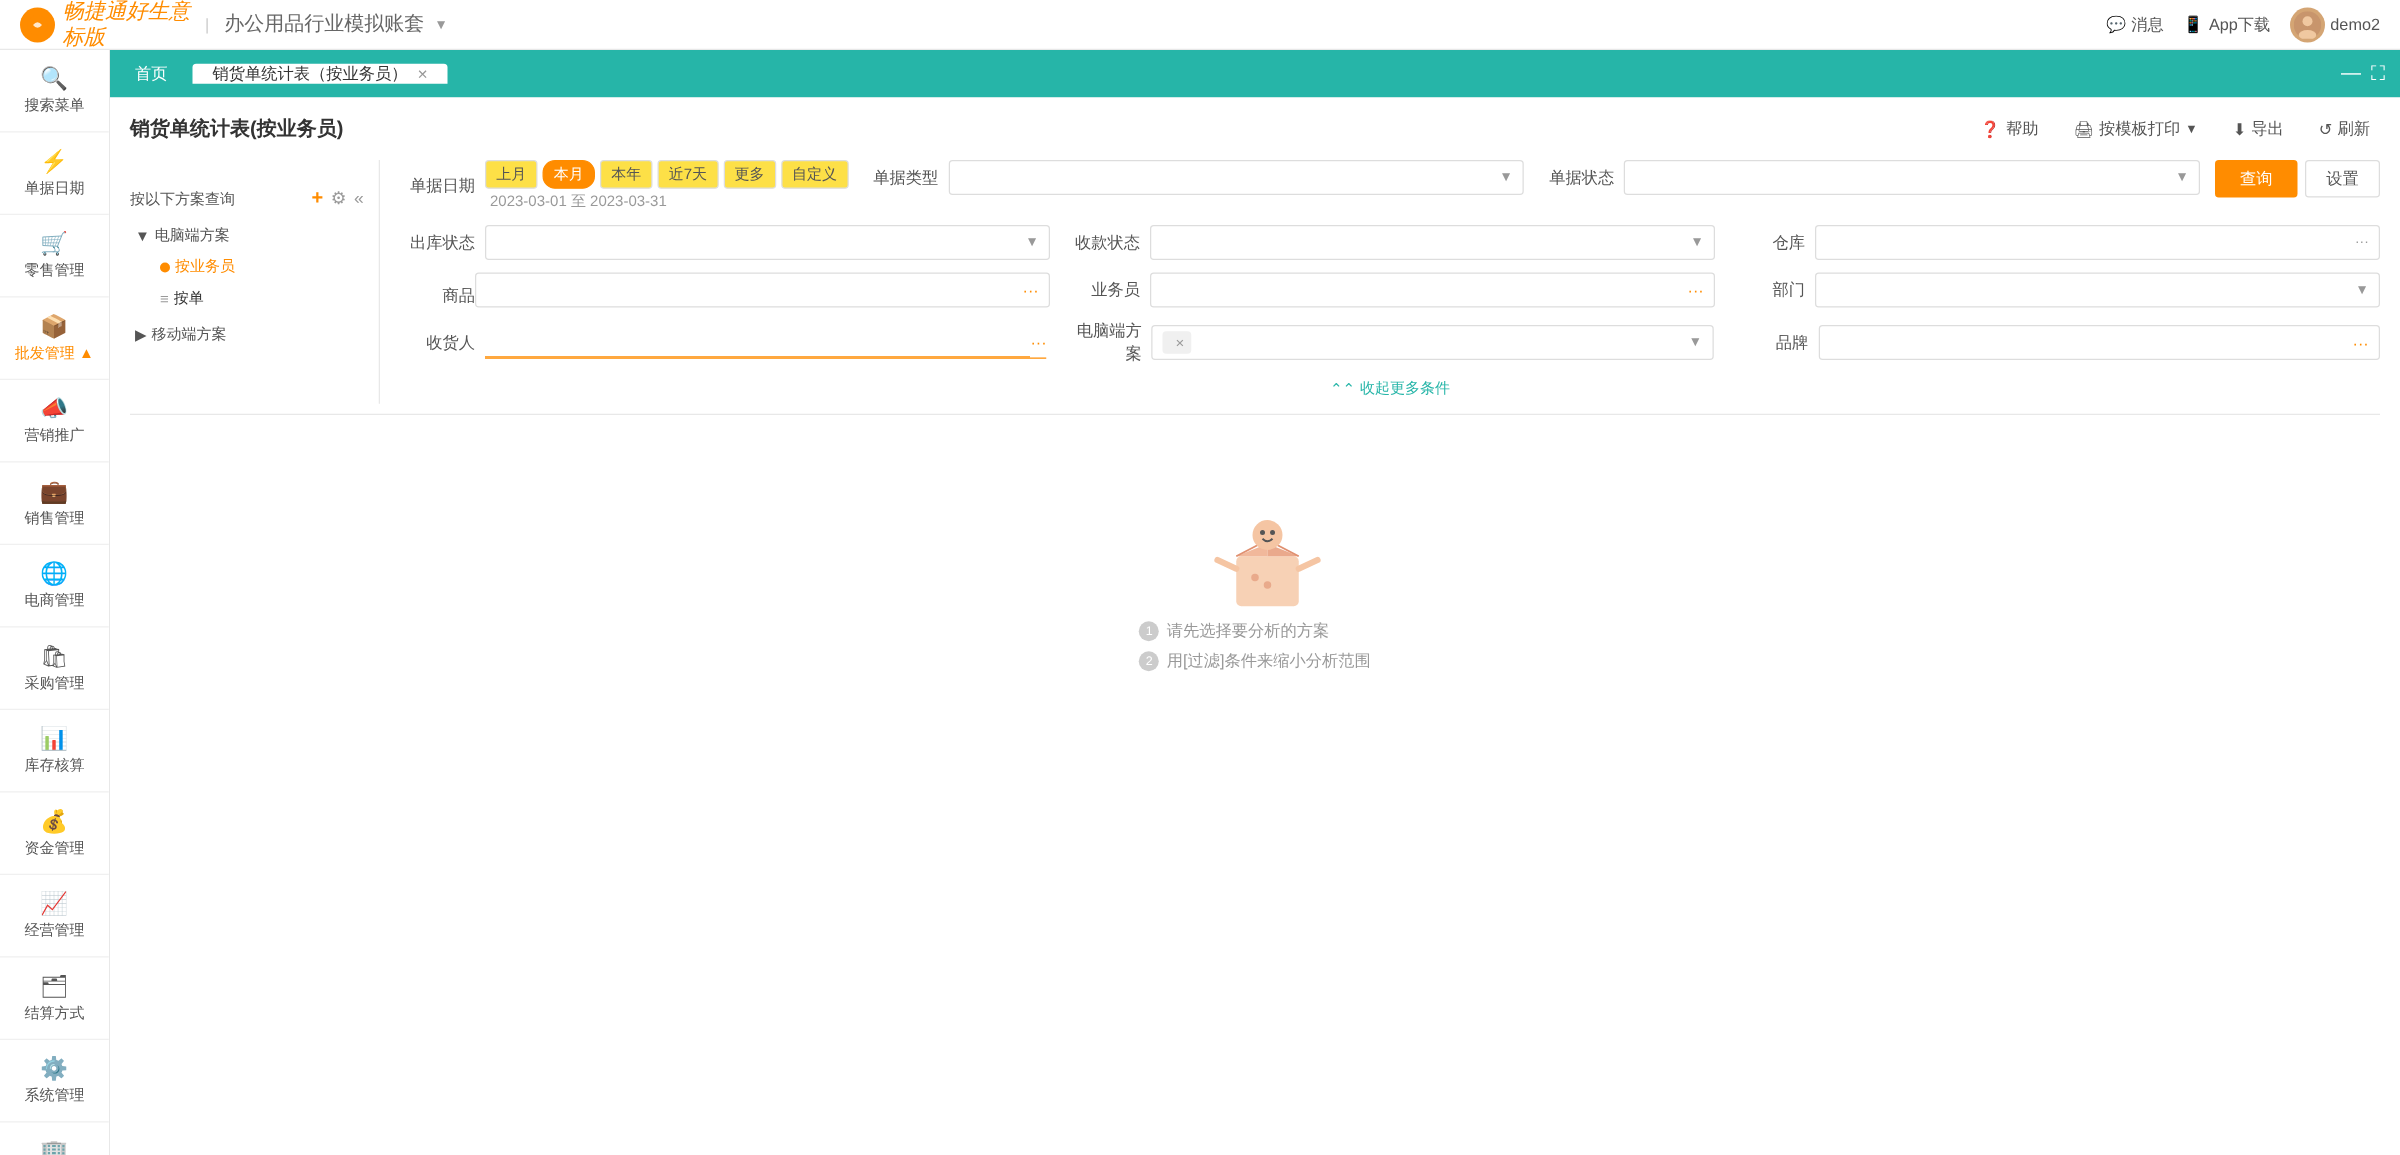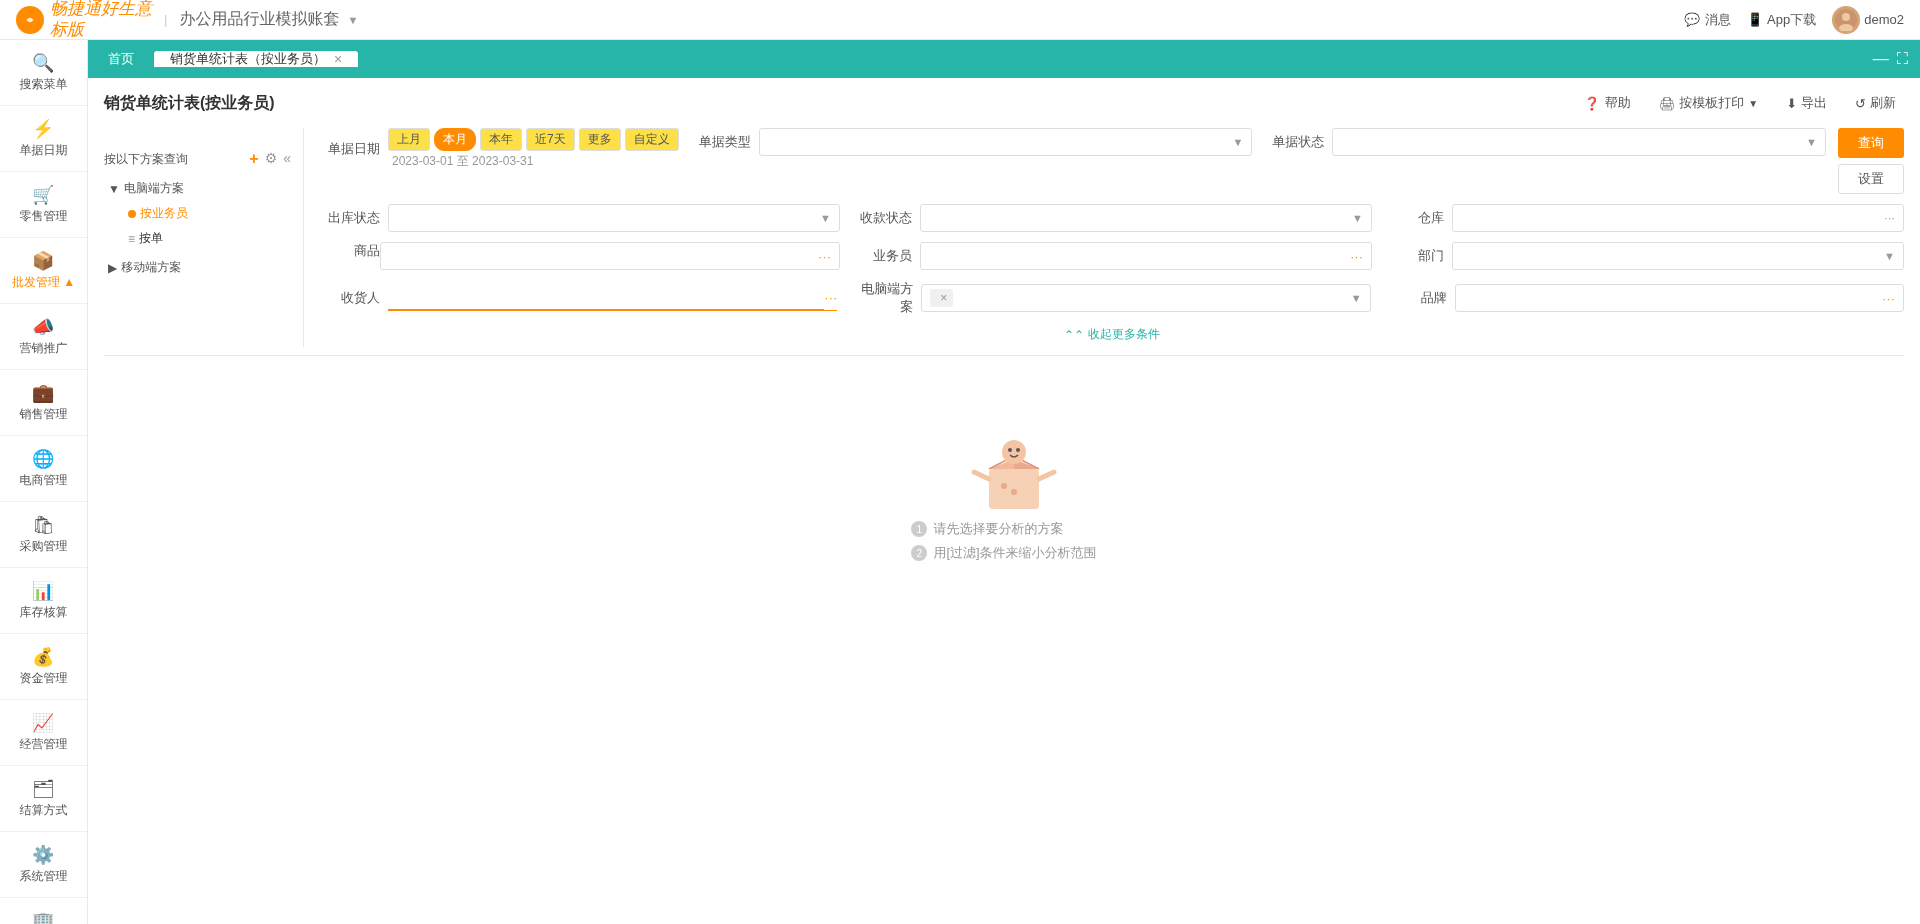--- a/index.html
+++ b/index.html
@@ -413,21 +413,21 @@
 
     .divider {
       border: none;
       border-top: 1px solid #e8e8e8;
       margin: 8px 0;
     }
 
     
     .query-btns {
       display: flex;
-      flex-direction: column;
+      flex-direction: row;
       gap: 6px;
     }
   </style>
 </head>
 <body>
 
 <div class="top-bar">
   <div class="top-bar-left">
     <div class="logo-area">
       <div class="logo-icon">
@@ -656,21 +656,21 @@
               <div style="display:flex;align-items:center;gap:8px;flex:1">
                 <span class="filter-label">仓库</span>
                 <div class="filter-select" style="flex:1">
                   <span></span>
                   <span style="color:#999;font-size:11px">···</span>
                 </div>
               </div>
             </div>
 
             <div style="display:flex;gap:12px;margin-bottom:10px;align-items:center">
-              <div style="display:flex;align-items:flex-start;gap:0;flex:1">
+              <div style="display:flex;align-items:flex-end;gap:0;flex:1">
                 <span class="filter-label">商品</span>
                 <div class="filter-select" style="flex:1">
                   <span></span>
                   <span style="color:#ff8c00;font-size:13px">···</span>
                 </div>
               </div>
               <div style="display:flex;align-items:center;gap:8px;flex:1">
                 <span class="filter-label">业务员</span>
                 <div class="filter-select" style="flex:1">
                   <span></span>

